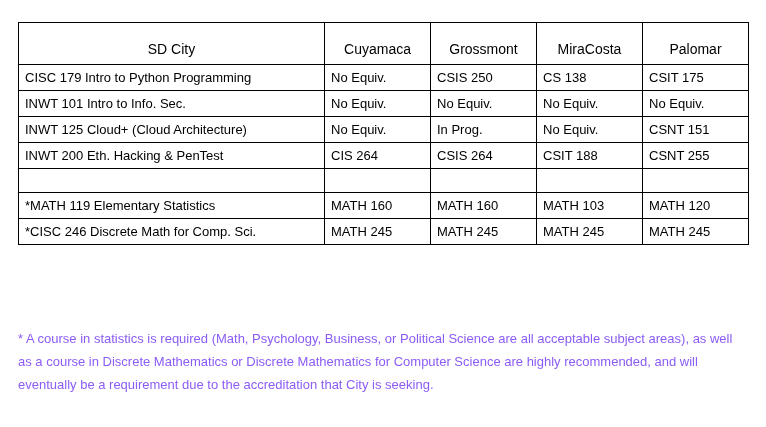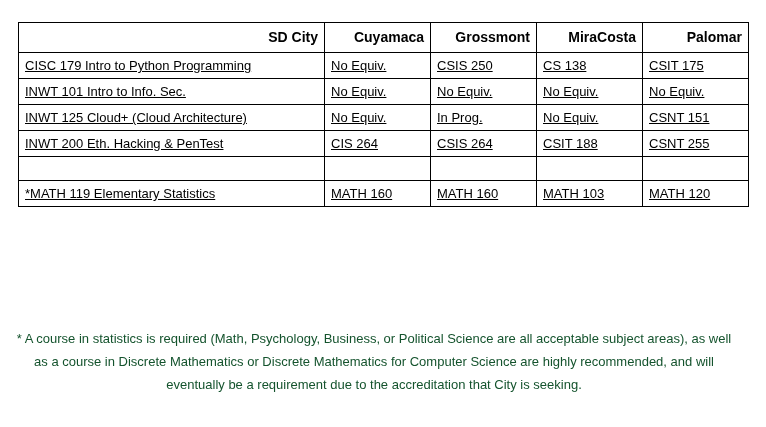--- a/index.html
+++ b/index.html
@@ -36,45 +36,44 @@
   table.course-table td {
     border: 1px solid #000000;
     padding: 3px 6px;
     vertical-align: middle;
     height: 19px;
     line-height: 15px;
     white-space: nowrap;
     overflow: hidden;
   }
   table.course-table thead th {
-    text-align: right;
-    font-weight: bold;
+    text-align: center;
+    font-weight: normal;
     font-size: 14px;
-    padding-top: 5px;
+    padding-top: 17px;
     padding-bottom: 5px;
   }
   table.course-table tbody td {
     text-align: left;
     font-weight: normal;
-    text-decoration: underline;
   }
   col.c-course { width: 306px; }
   col.c-col    { width: 106px; }
   tr.spacer-row td {
     height: 17px;
   }
   .footnote {
     position: absolute;
-    left: 12px;
+    left: 18px;
     top: 314px;
     width: 724px;
     font-size: 13px;
     line-height: 23px;
-    color: #14532d;
-    text-align: center;
+    color: #8b5cf6;
+    text-align: left;
   }
 </style>
 </head>
 <body>
 
 <div class="page">
 
   <div class="table-wrap">
     <table class="course-table">
       <colgroup>
@@ -129,19 +128,26 @@
           <td></td>
           <td></td>
         </tr>
         <tr>
           <td>*MATH 119 Elementary Statistics</td>
           <td>MATH 160</td>
           <td>MATH 160</td>
           <td>MATH 103</td>
           <td>MATH 120</td>
         </tr>
+        <tr>
+          <td>*CISC 246 Discrete Math for Comp. Sci.</td>
+          <td>MATH 245</td>
+          <td>MATH 245</td>
+          <td>MATH 245</td>
+          <td>MATH 245</td>
+        </tr>
       </tbody>
     </table>
   </div>
 
   <p class="footnote">* A course in statistics is required (Math, Psychology, Business, or Political Science are all acceptable subject areas), as well as a course in Discrete Mathematics or Discrete Mathematics for Computer Science are highly recommended, and will eventually be a requirement due to the accreditation that City is seeking.</p>
 
 </div>
 
 </body></html>

